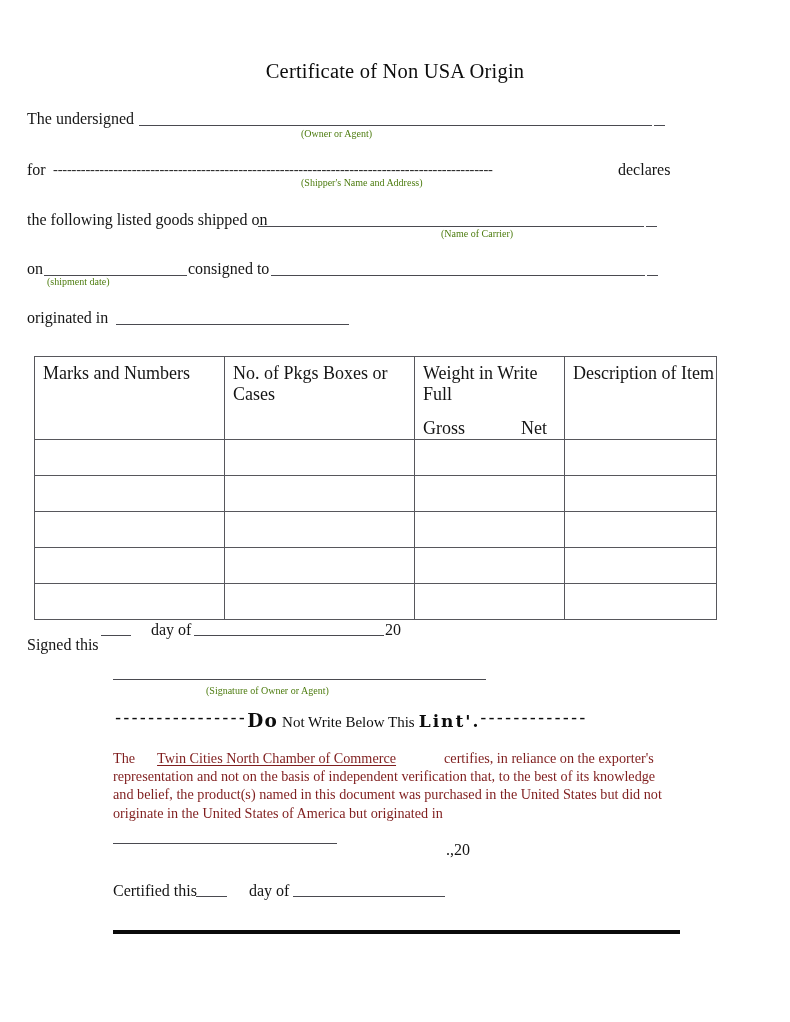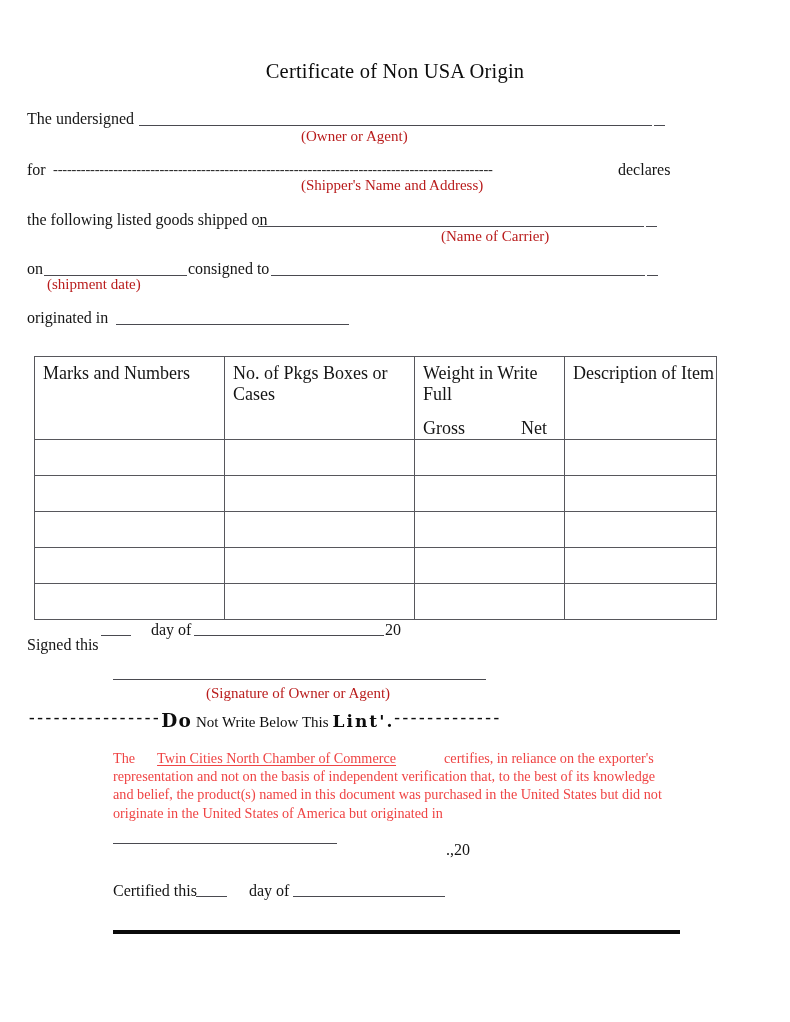--- a/index.html
+++ b/index.html
@@ -35,23 +35,23 @@
   
   .ln {
     position: absolute;
     font-size: 16px;
     line-height: 1.15;
     white-space: nowrap;
     color: #151515;
   }
   .caption {
     position: absolute;
-    font-size: 15px;
-    white-space: nowrap;
-    color: #b91c1c;
+    font-size: 10px;
+    white-space: nowrap;
+    color: #4d7c0f;
   }
 
   
   .rule {
     position: absolute;
     border-bottom: 1.4px solid #4a4a50;
     height: 0;
   }
 
   
@@ -103,20 +103,21 @@
   
   #no-write-divider {
     position: absolute;
     left: 29px;
     top: 710px;
     width: 645px;
     height: 26px;
     white-space: nowrap;
     font-size: 15px;
     color: #0d0d0d;
+    text-align: center;
   }
   #no-write-divider .dash-run {
     font-family: "Liberation Serif", "DejaVu Serif", serif;
     font-weight: bold;
     font-size: 17px;
     letter-spacing: 2.6px;
     position: relative;
     top: -4px;
   }
   #no-write-divider .word-do {
@@ -137,21 +138,21 @@
   }
 
   
   #cert-paragraph {
     position: absolute;
     left: 113px;
     top: 749px;
     width: 552px;
     font-size: 14.2px;
     line-height: 18.2px;
-    color: #ef4444;
+    color: #7f1d1d;
   }
   #cert-paragraph .org-name {
     text-decoration: underline;
     text-underline-offset: 2px;
     padding: 0 4px;
   }
   #cert-paragraph .pre-gap  { display: inline-block; width: 18px; }
   #cert-paragraph .post-gap { display: inline-block; width: 44px; }
 
   

